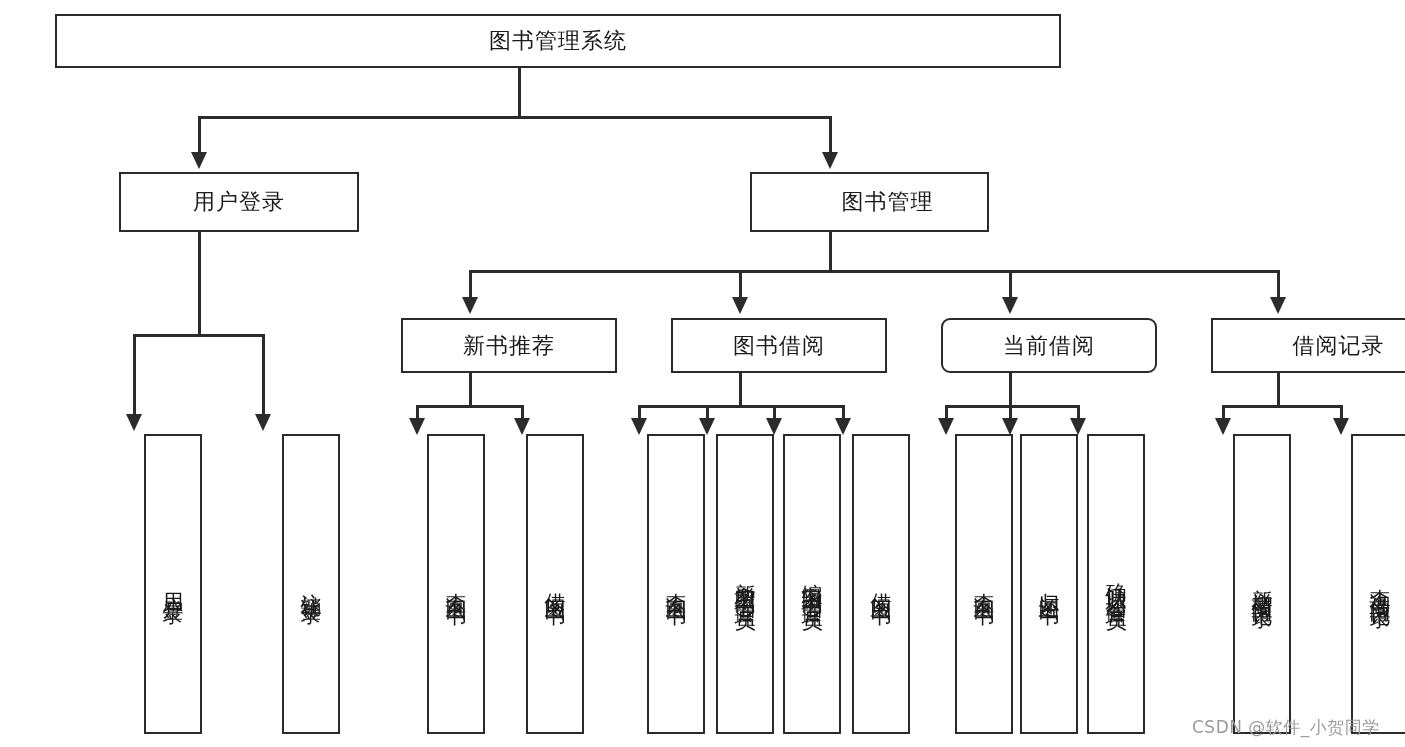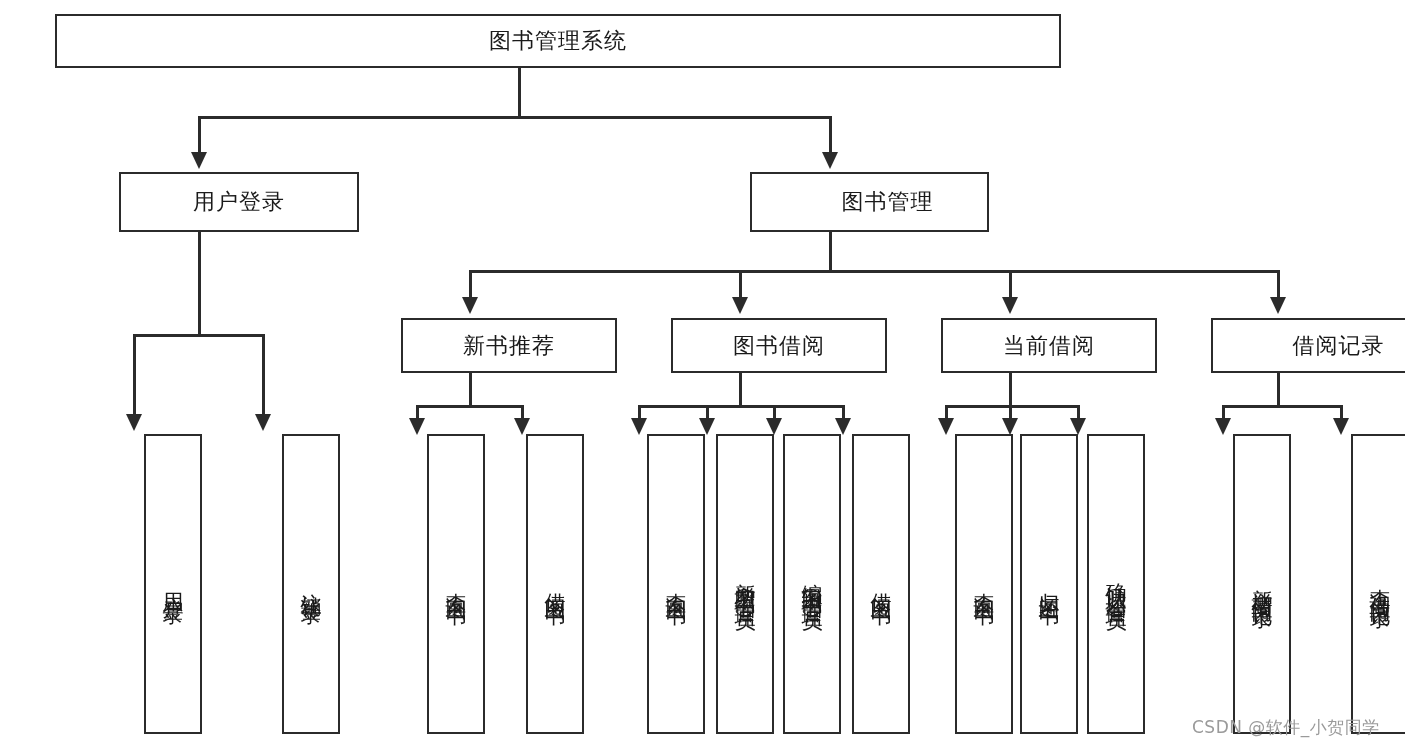--- a/index.html
+++ b/index.html
@@ -123,21 +123,21 @@
   <div class="arrow" style="left:1002px; top:297px;"></div>
   <div class="conn-v" style="left:1277px; top:270px; height:30px;"></div>
   <div class="arrow" style="left:1270px; top:297px;"></div>
 
   <div class="node lvl2" style="left:632px; top:318px; width:216px; height:55px;">
     <span class="label">图书借阅</span>
   </div>
   <div class="node lvl2" style="left:362px; top:318px; width:216px; height:55px;">
     <span class="label">新书推荐</span>
   </div>
-  <div class="node lvl2" style="left:902px; top:318px; width:216px; height:55px;">
+  <div class="node lvl2" style="left:902px; top:318px; width:216px; height:55px;border-radius:9px;">
     <span class="label">当前借阅</span>
   </div>
   <div class="node lvl2" style="left:1172px; top:318px; width:216px; height:55px;padding-left:39px;">
     <span class="label">借阅记录</span>
   </div>
 
   <div class="conn-v" style="left:469px; top:373px; height:34px;"></div>
   <div class="conn-h" style="left:416px; top:405px; width:108px;"></div>
   <div class="conn-v" style="left:416px; top:405px; height:16px;"></div>
   <div class="arrow" style="left:409px; top:418px;"></div>

